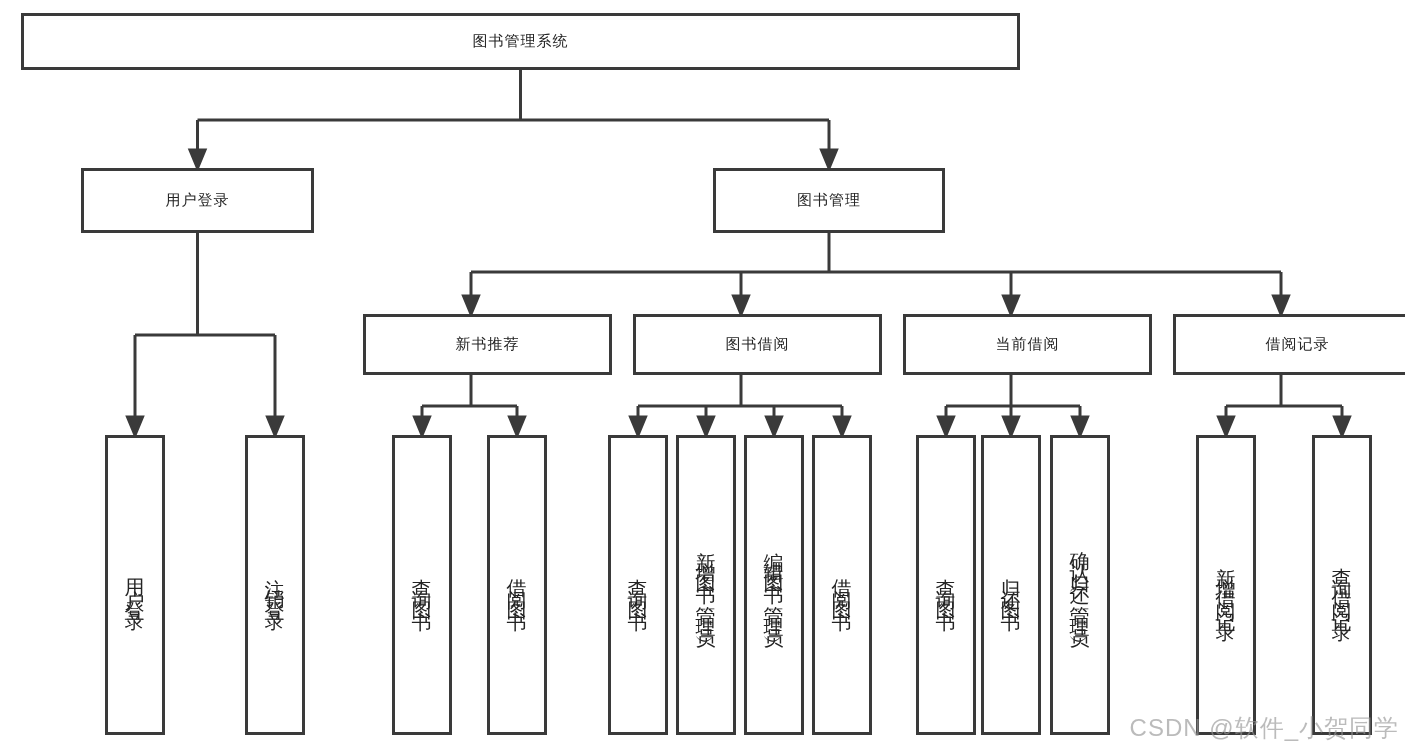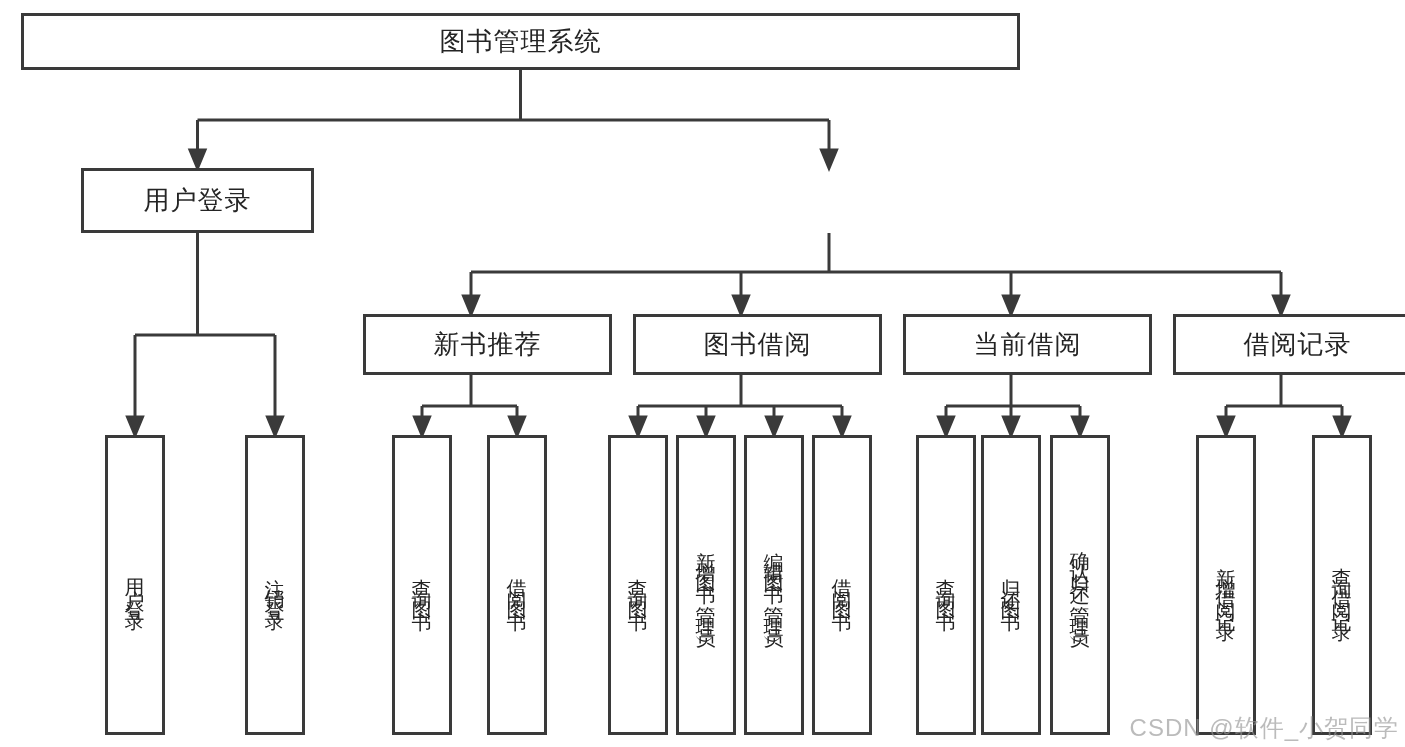--- a/index.html
+++ b/index.html
@@ -12,21 +12,21 @@
   }
   .wires{position:absolute;left:0;top:0;width:1405px;height:747px;}
   .node{
     position:absolute;
     box-sizing:border-box;
     border:3px solid #3a3a3a;
     background:#ffffff;
     display:flex;align-items:center;justify-content:center;
     color:#242424;
   }
-  .htext{font-size:26px;letter-spacing:1px;white-space:nowrap;}
+  .htext{font-size:15px;letter-spacing:1px;white-space:nowrap;}
   .vtext{
     writing-mode:vertical-rl;
     text-orientation:mixed;
     font-size:20px;
     line-height:1;
     letter-spacing:11px;
     white-space:nowrap;
   }
   
   .n-root{left:21px;top:13px;width:999px;height:57px;}
@@ -115,20 +115,23 @@
     </g>
   </svg>
 
   <div class="node n-root">
     <span class="htext">图书管理系统</span>
   </div>
 
   <div class="node n-login">
     <span class="htext">用户登录</span>
   </div>
+  <div class="node n-mgmt">
+    <span class="htext">图书管理</span>
+  </div>
 
   <div class="node n-l3 n-newrec">
     <span class="htext">新书推荐</span>
   </div>
   <div class="node n-l3 n-borrow">
     <span class="htext">图书借阅</span>
   </div>
   <div class="node n-l3 n-current">
     <span class="htext">当前借阅</span>
   </div>

